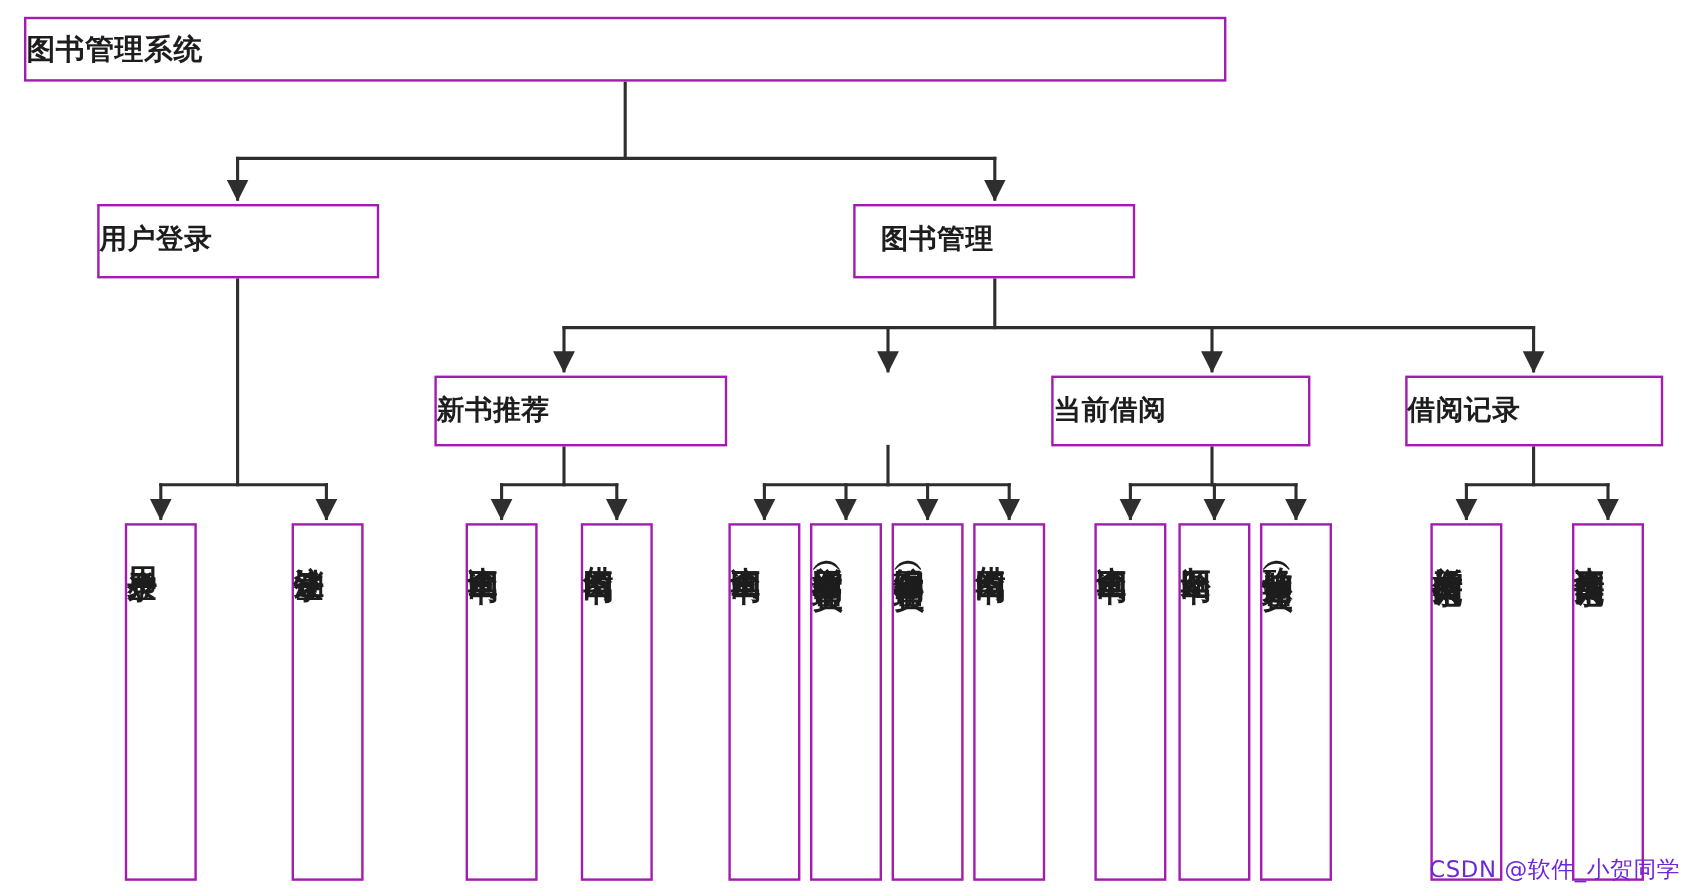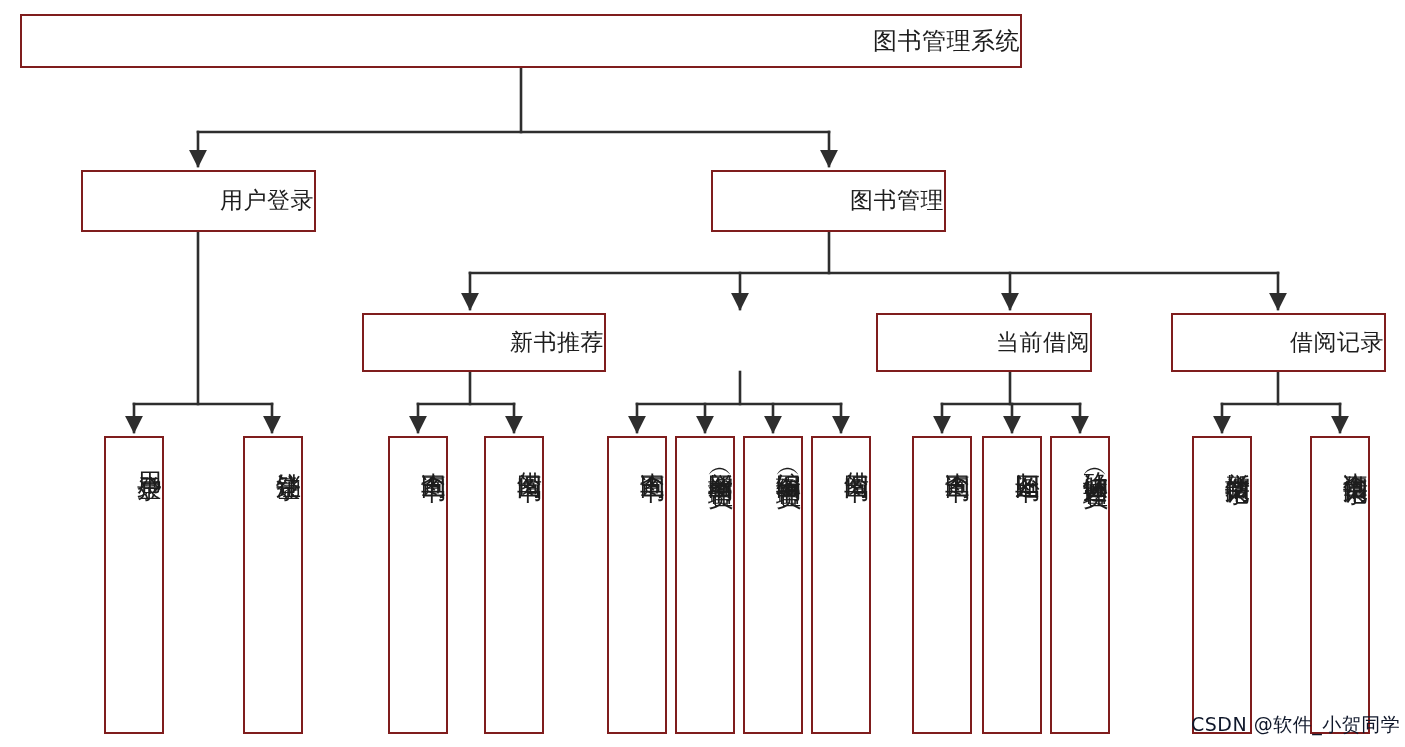--- a/index.html
+++ b/index.html
@@ -24,25 +24,26 @@
     left: 0;
     top: 0;
     width: 1405px;
     height: 747px;
     pointer-events: none;
   }
   .node {
     position: absolute;
     box-sizing: border-box;
     background: #ffffff;
-    border: 2px solid #7f1d1d;
+    border: 2px solid #a21caf;
     display: flex;
     align-items: center;
-    justify-content: flex-end;
+    justify-content: flex-start;
     z-index: 2;
+    font-weight: bold;
   }
   .node-label {
     color: #1d1d1d;
     line-height: 1.18;
     text-align: center;
     white-space: pre;
   }
   .node.horizontal .node-label {
     font-size: 23px;
     letter-spacing: 0.5px;
@@ -57,21 +58,21 @@
     font-size: 25px;
     letter-spacing: 2px;
     line-height: 1;
   }
   .node.root .node-label { font-size: 24px; }
   .watermark {
     position: absolute;
     left: 1191px;
     top: 712px;
     font-size: 19px;
-    color: #0f172a;
+    color: #6d28d9;
     letter-spacing: 0.5px;
     white-space: nowrap;
     z-index: 5;
     font-family: "DejaVu Sans", "Liberation Sans", sans-serif;
     text-align: center;
   }
 </style>
 </head>
 <body>
 
@@ -131,21 +132,21 @@
   </svg>
 
   <div class="node horizontal root" style="left:20px; top:14px; width:1002px; height:54px;">
     <span class="node-label">图书管理系统</span>
   </div>
 
   <div class="node horizontal" style="left:81px; top:170px; width:235px; height:62px;">
     <span class="node-label">用户登录</span>
   </div>
 
-  <div class="node horizontal" style="left:711px; top:170px; width:235px; height:62px;">
+  <div class="node horizontal" style="left:711px; top:170px; width:235px; height:62px;padding-left:21px;">
     <span class="node-label">图书管理</span>
   </div>
 
   <div class="node horizontal" style="left:362px; top:313px; width:244px; height:59px;">
     <span class="node-label">新书推荐</span>
   </div>
 
 
   <div class="node horizontal" style="left:876px; top:313px; width:216px; height:59px;">
     <span class="node-label">当前借阅</span>

